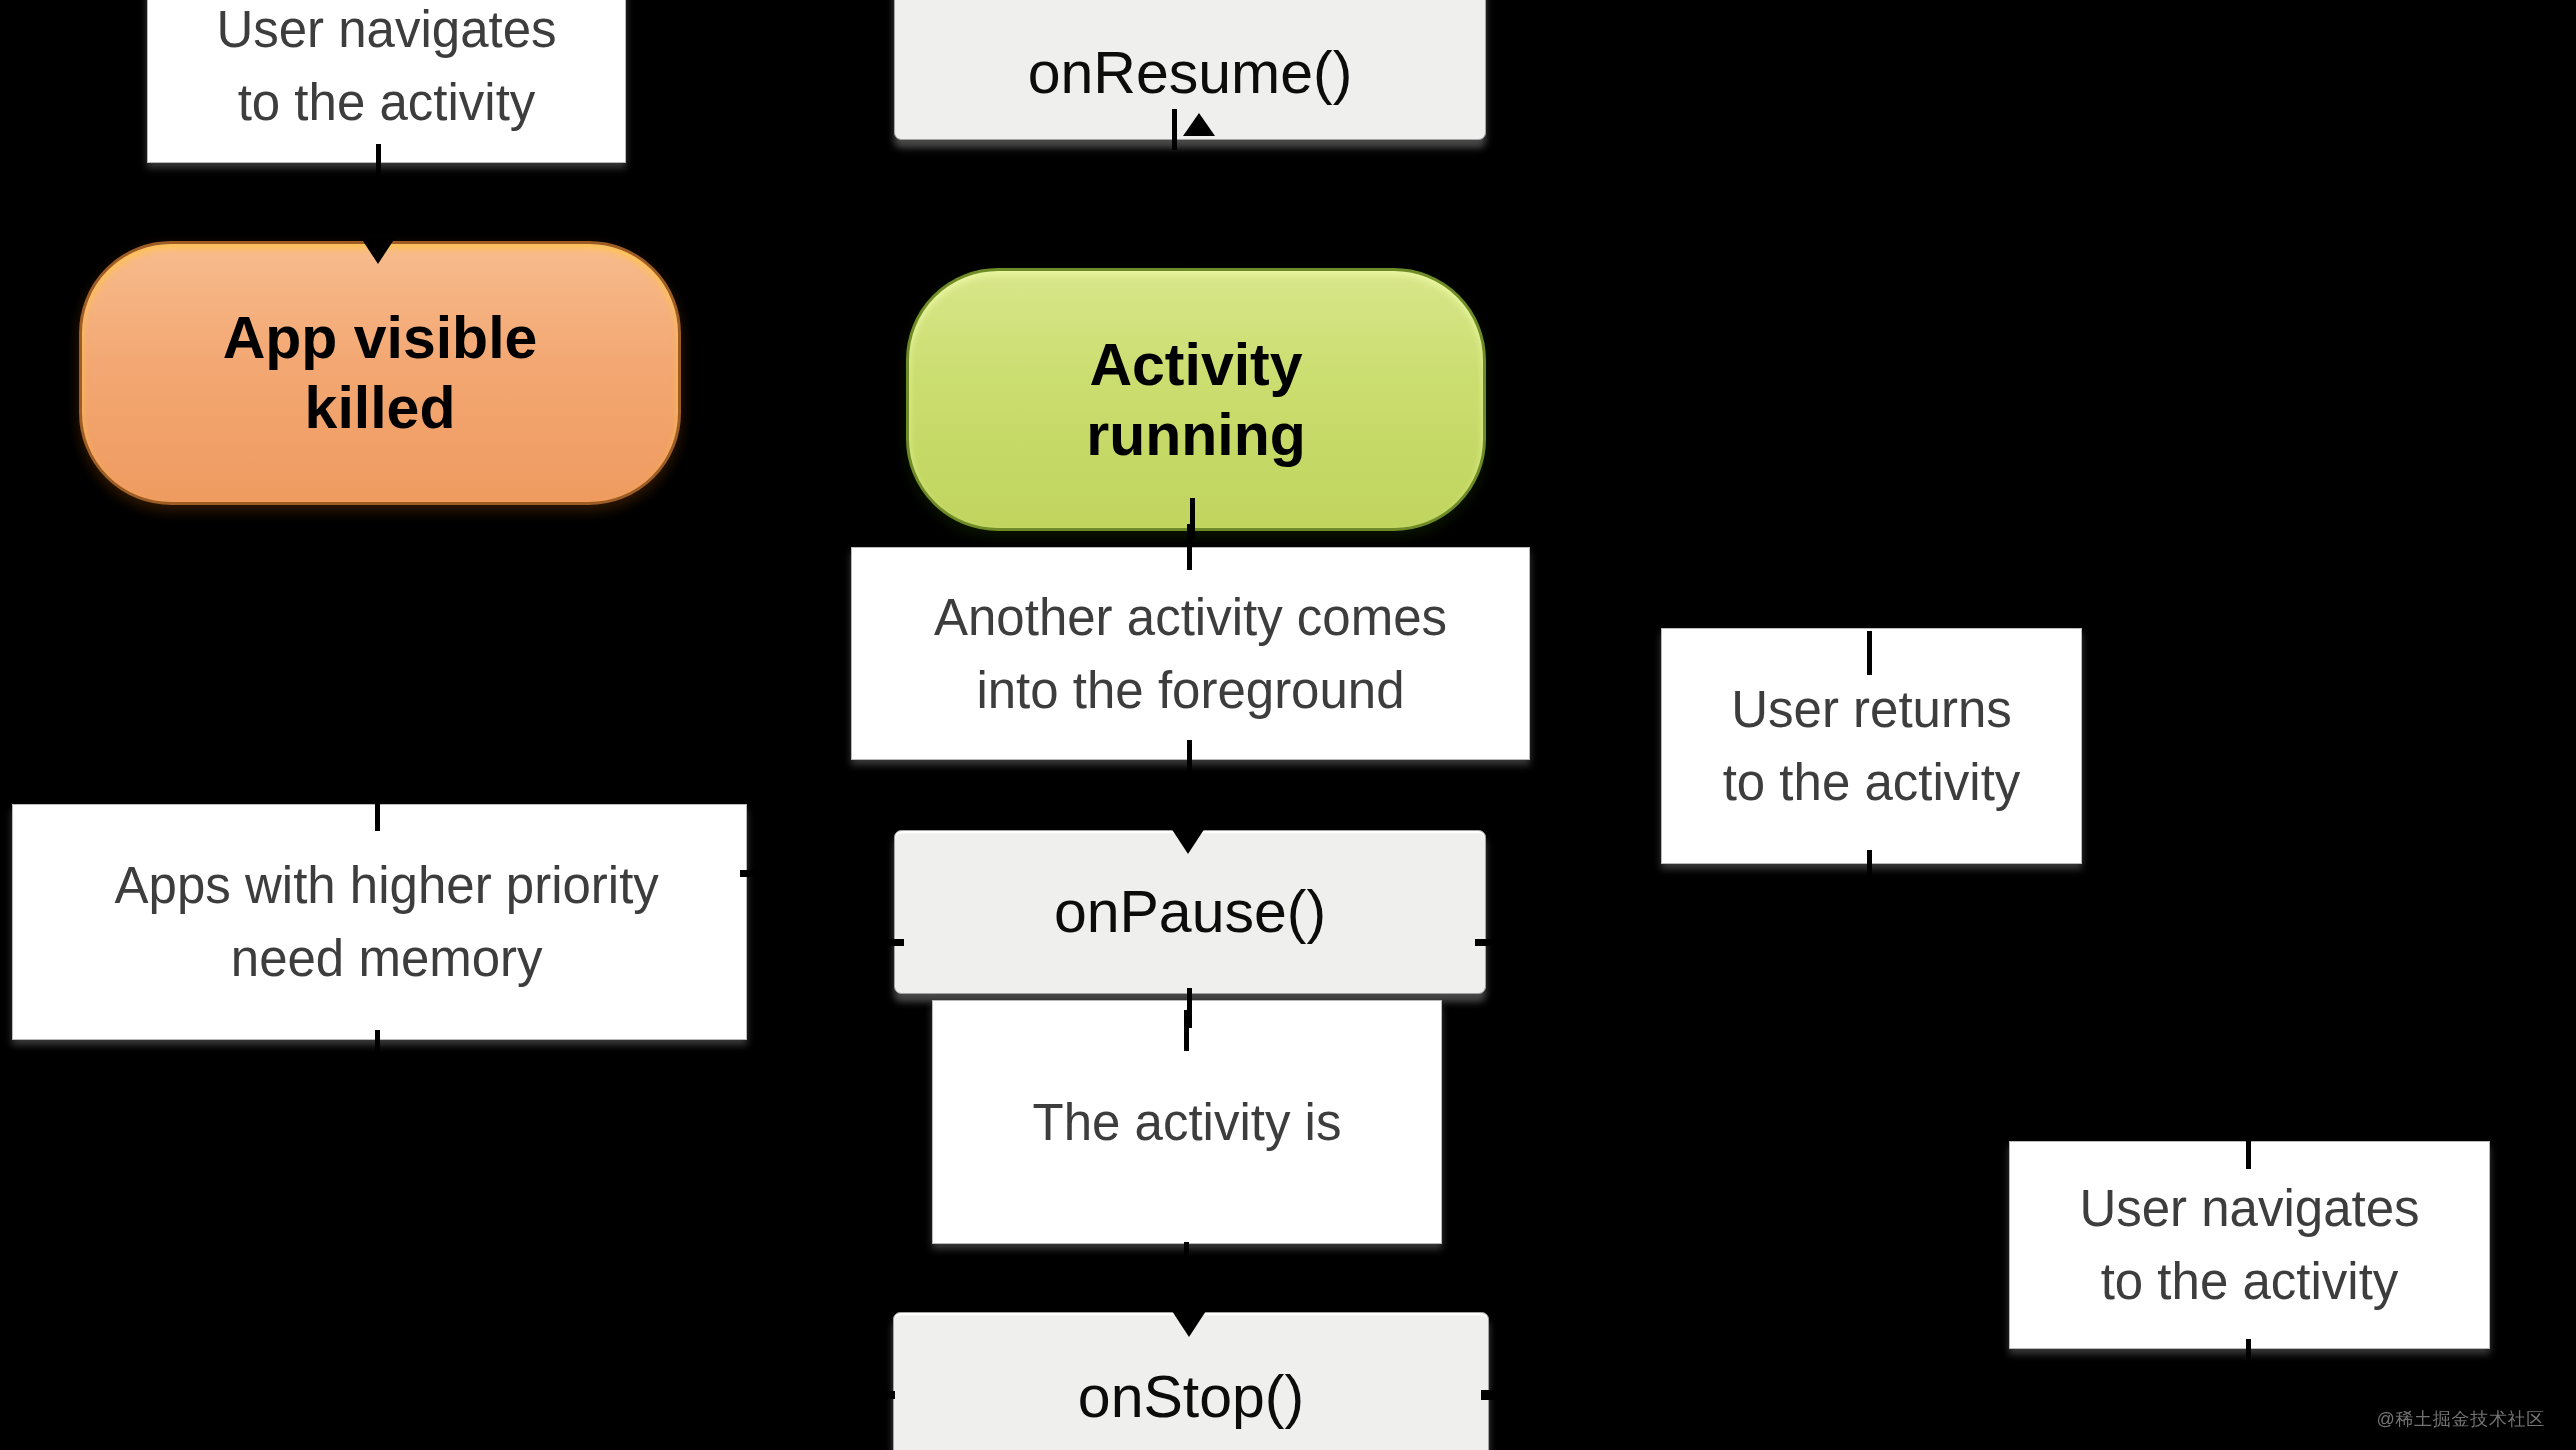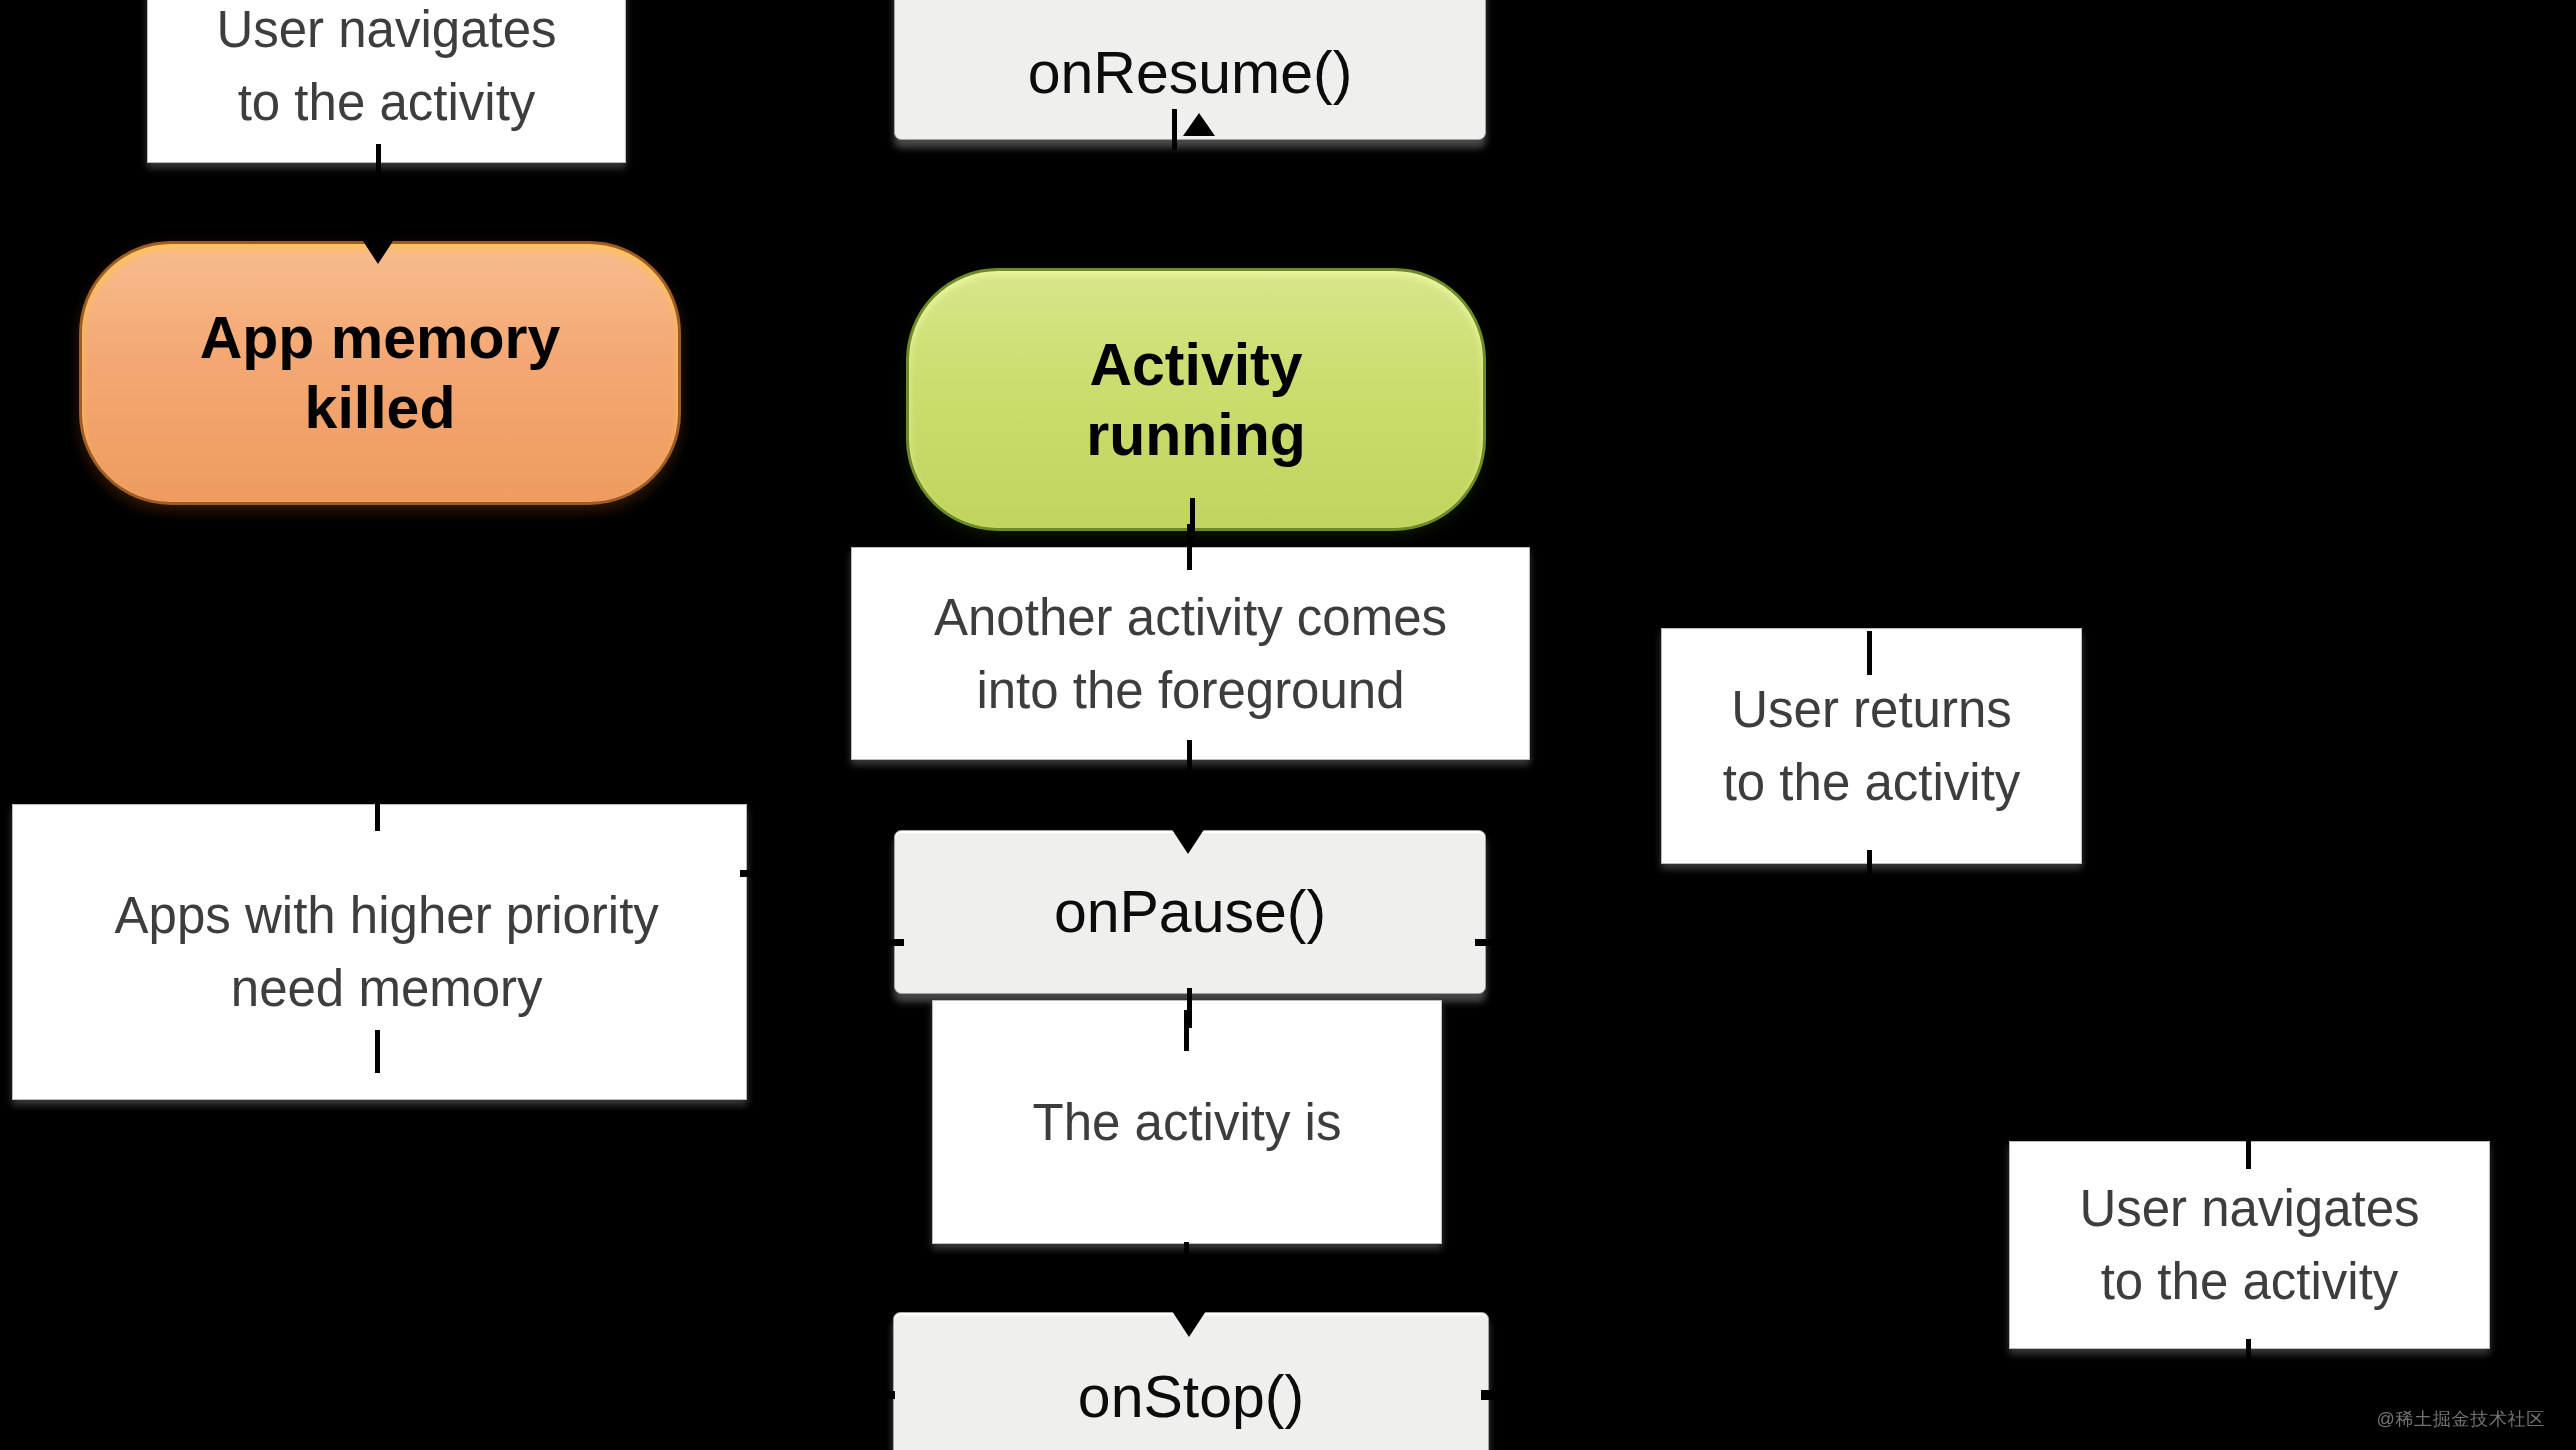--- a/index.html
+++ b/index.html
@@ -119,40 +119,40 @@
   <div class="node label-box" style="left:147px; top:-31px; width:479px; height:194px;">
     <span class="line">User navigates</span>
     <span class="line">to the activity</span>
   </div>
 
   <div class="node method-box" style="left:894px; top:-16px; width:592px; height:156px; padding-top:22px;">
     <span class="line">onResume()</span>
   </div>
 
   <div class="node state-box state-orange" style="left:79px; top:241px; width:602px; height:264px;">
-    <span class="line">App memory</span>
+    <span class="line">App visible</span>
     <span class="line">killed</span>
   </div>
 
   <div class="node state-box state-green" style="left:906px; top:247px; width:580px; height:263px;margin-top:21px;">
     <span class="line">Activity</span>
     <span class="line">running</span>
   </div>
 
   <div class="node label-box" style="left:851px; top:547px; width:679px; height:213px;">
     <span class="line">Another activity comes</span>
     <span class="line">into the foreground</span>
   </div>
 
   <div class="node label-box" style="left:1661px; top:628px; width:421px; height:236px;">
     <span class="line">User returns</span>
     <span class="line">to the activity</span>
   </div>
 
-  <div class="node label-box" style="left:11.7px; top:804px; width:735px; height:296px;padding-left:15px;">
+  <div class="node label-box" style="left:11.7px; top:804px; width:735px; height:236px;padding-left:15px;">
     <span class="line">Apps with higher priority</span>
     <span class="line">need memory</span>
   </div>
 
   <div class="node method-box" style="left:894px; top:830px; width:592px; height:164px;">
     <span class="line">onPause()</span>
   </div>
 
   <div class="node label-box" style="left:932px; top:1000px; width:510px; height:244px;">
     <span class="line">The activity is</span>

